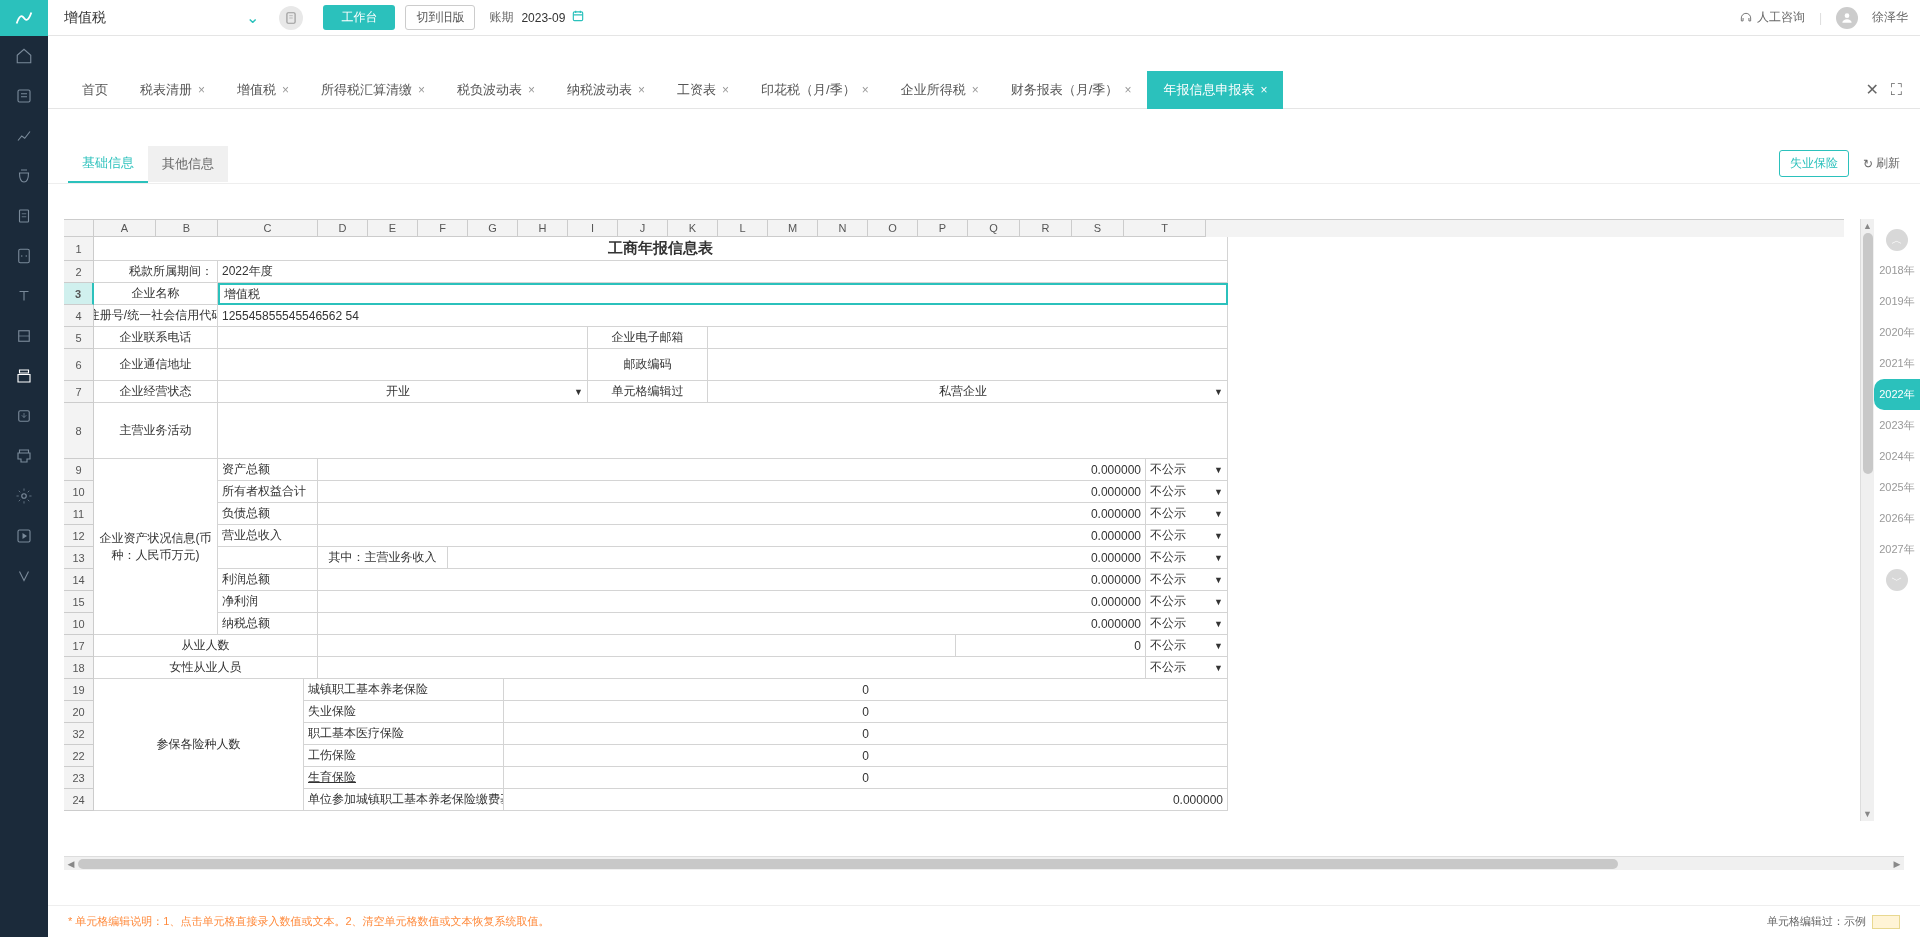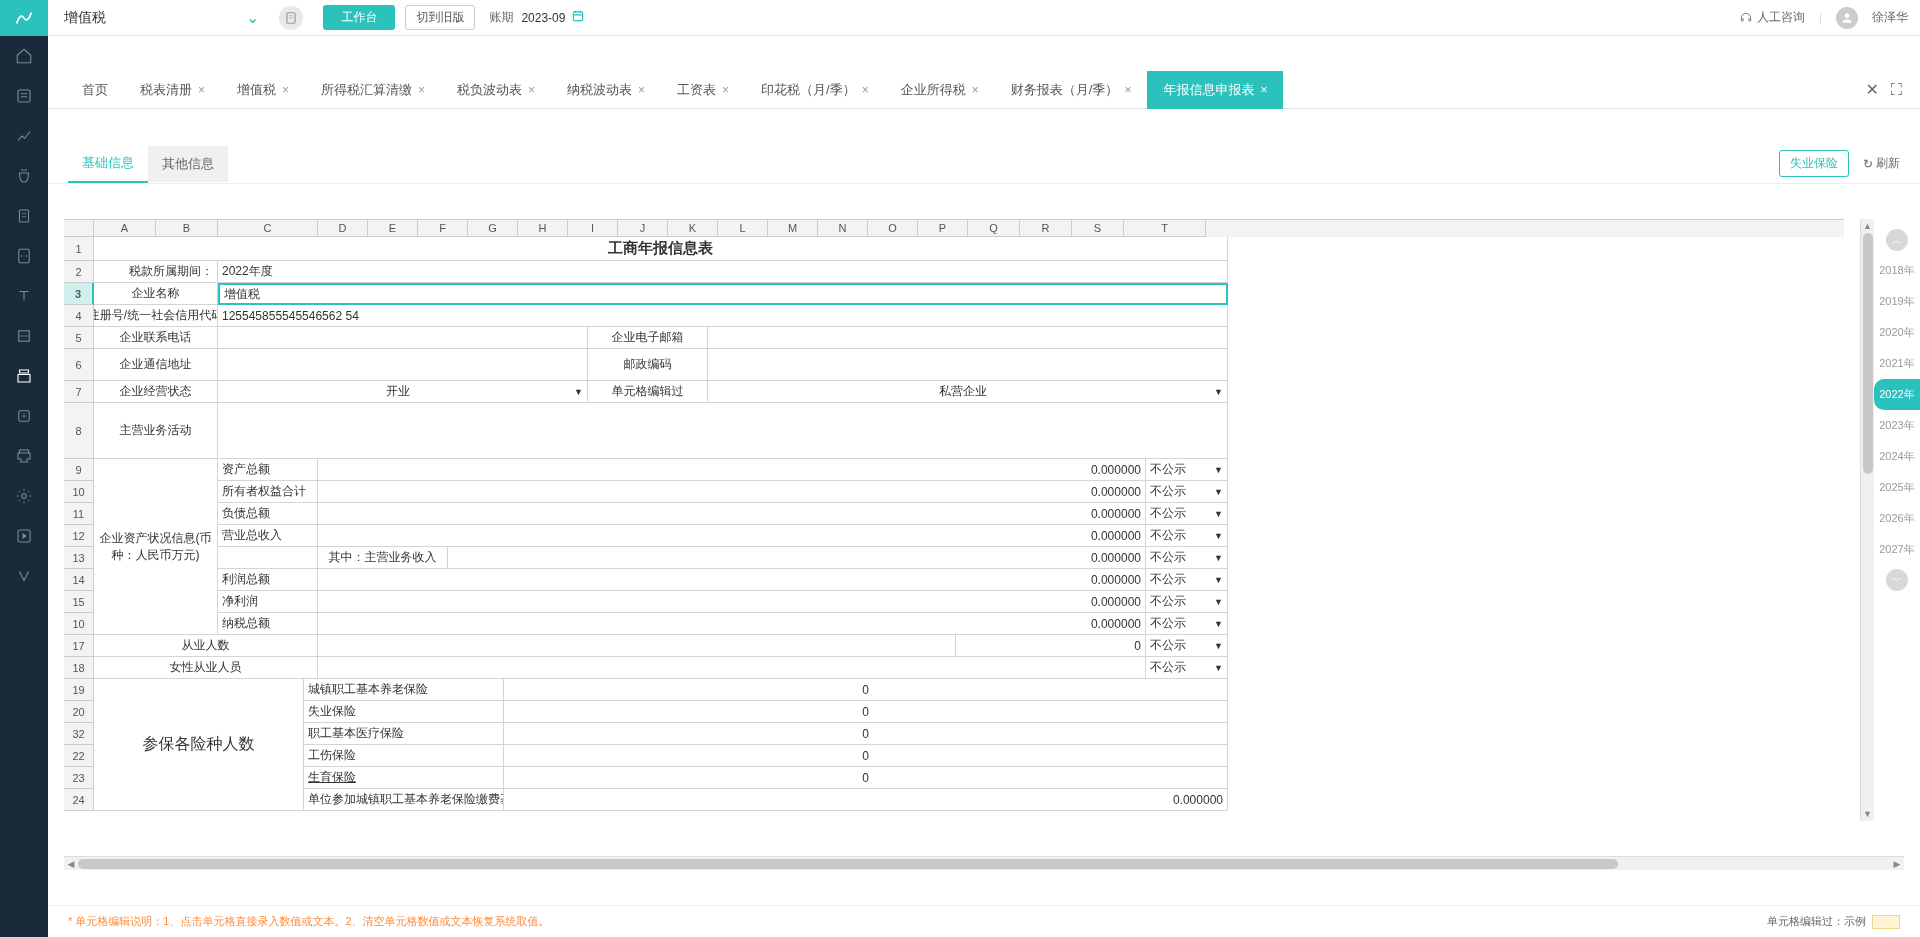--- a/index.html
+++ b/index.html
@@ -519,21 +519,21 @@
                 <div class="cell " style="width: 210px;"></div>
                 <div class="cell " style="width: 200px; text-decoration: underline;">生育保险</div>
                 <div class="cell center" style="width: 724px;">0</div>
               </div>
               <div class="row" style="height: 22px;">
                 <div class="row-head">24</div>
                 <div class="cell " style="width: 210px;"></div>
                 <div class="cell " style="width: 200px;">单位参加城镇职工基本养老保险缴费基数</div>
                 <div class="cell right" style="width: 724px;">0.000000</div>
               </div>
-              <div style="position: absolute; left: 30px; width: 210px; text-align: center; display: flex; align-items: center; justify-content: center; background: rgb(255, 255, 255); border-right: 1px solid rgb(212, 212, 212); border-bottom: 1px solid rgb(212, 212, 212); font-size: 16px; box-sizing: border-box; top: 442px; height: 132px;">参保各险种人数</div>
+              <div style="position: absolute; left: 30px; width: 210px; text-align: center; display: flex; align-items: center; justify-content: center; background: rgb(255, 255, 255); border-right: 1px solid rgb(212, 212, 212); border-bottom: 1px solid rgb(212, 212, 212); font-size: 12px; box-sizing: border-box; top: 442px; height: 132px;">参保各险种人数</div>
             </div>
         </div>
       </div>
       <div class="v-scroll">
         <div class="v-scroll-arrow">▲</div>
         <div class="v-scroll-thumb"></div>
         <div class="v-scroll-arrow" style="position:absolute;bottom:0;width:100%;">▼</div>
       </div>
       <div class="year-panel">
         <div class="year-btn-round">︿</div>

